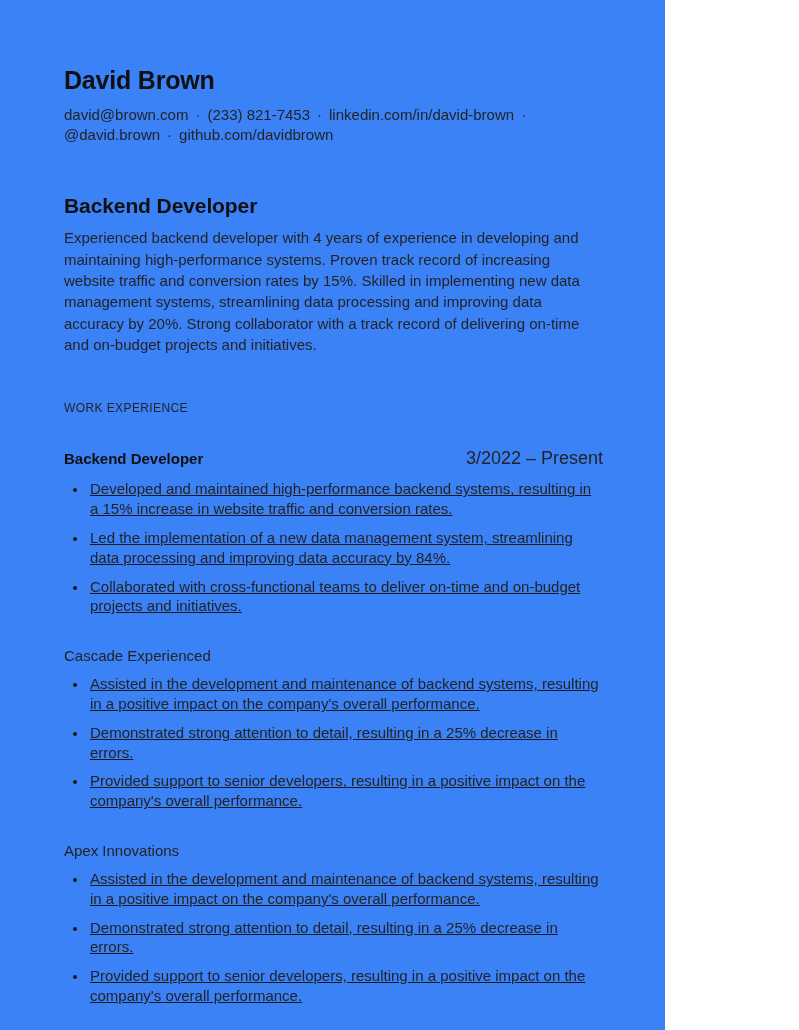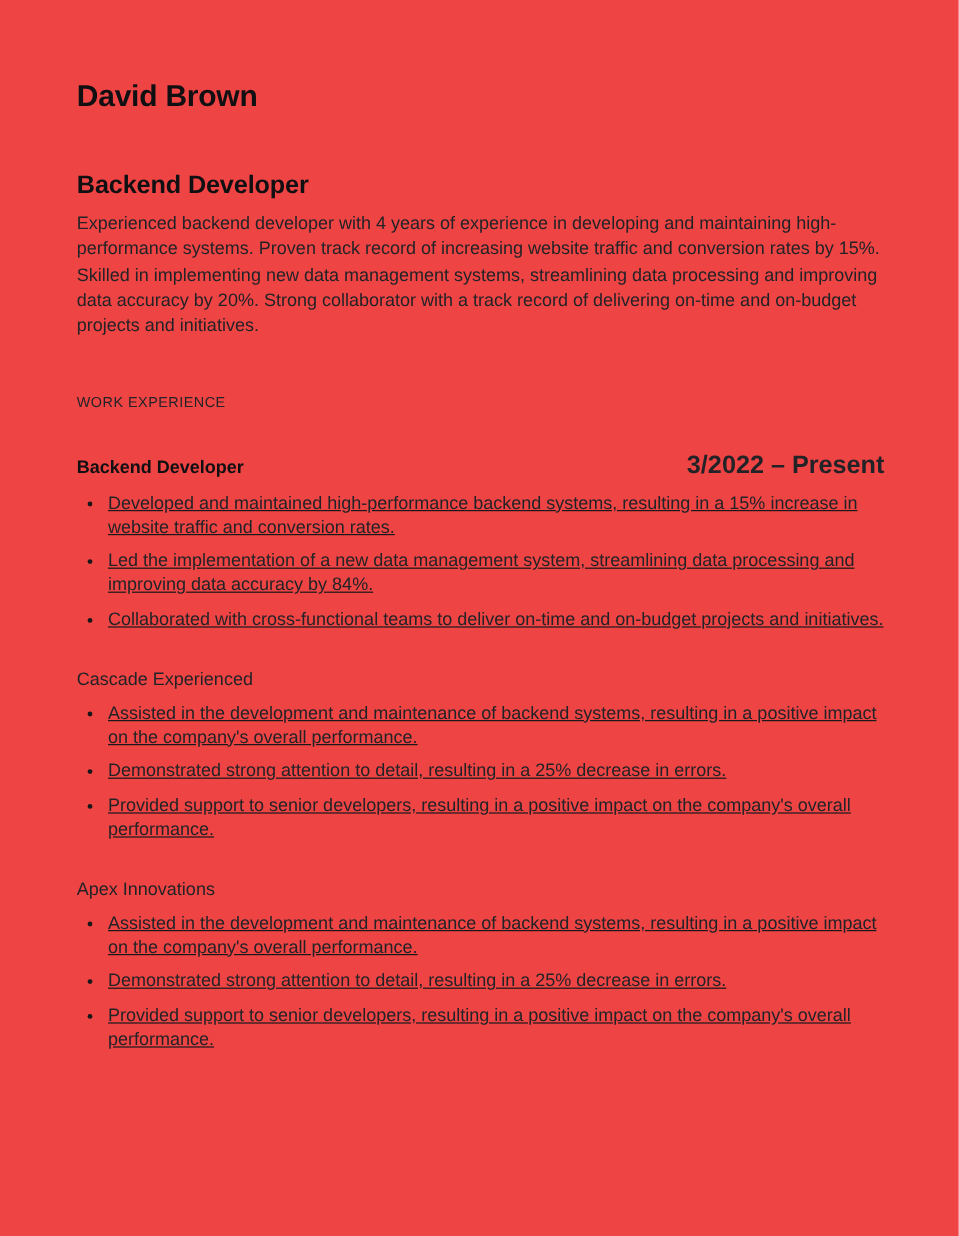--- a/index.html
+++ b/index.html
@@ -9,24 +9,24 @@
   }
   body {
     width: 799px;
     height: 1030px;
     font-family: "Liberation Sans", "DejaVu Sans", sans-serif;
     color: #18181b;
     -webkit-font-smoothing: antialiased;
   }
   .page {
     box-sizing: border-box;
-    width: 799px;
+    width: 665px;
     height: 1030px;
     padding: 66px 62px 30px 64px;
-    background: #ef4444;
+    background: #3b82f6;
     overflow: hidden;
   }
 
   
   .person-name {
     margin: 0 0 10px 0;
     font-size: 25px;
     line-height: 1.15;
     font-weight: 700;
     letter-spacing: -0.2px;
@@ -82,22 +82,22 @@
     display: flex;
     justify-content: space-between;
     align-items: baseline;
   }
   .job-title {
     font-size: 15px;
     font-weight: 700;
     color: #101012;
   }
   .job-dates {
-    font-size: 21px;
-    font-weight: 700;
+    font-size: 18px;
+    font-weight: 400;
     color: #232327;
     white-space: nowrap;
   }
   .job-company {
     margin-top: 7px;
     font-size: 15px;
     color: #232327;
   }
   .job-bullets {
     margin: 10px 0 0 0;
@@ -117,20 +117,23 @@
     color: #18181b;
   }
 </style>
 </head>
 <body>
 
 <div class="page">
 
   <header>
     <h1 class="person-name">David Brown</h1>
+    <div class="contact-line">
+      <span>david@brown.com</span><span class="contact-sep">·</span><span>(233) 821-7453</span><span class="contact-sep">·</span><span>linkedin.com/in/david-brown</span><span class="contact-sep">·</span><span>@david.brown</span><span class="contact-sep">·</span><span>github.com/davidbrown</span>
+    </div>
   </header>
 
   <section class="profile-section">
     <h2 class="profile-title">Backend Developer</h2>
     <p class="profile-summary">Experienced backend developer with 4 years of experience in developing and maintaining high-performance systems. Proven track record of increasing website traffic and conversion rates by 15%. Skilled in implementing new data management systems, streamlining data processing and improving data accuracy by 20%. Strong collaborator with a track record of delivering on-time and on-budget projects and initiatives.</p>
   </section>
 
   <section>
     <div class="section-label">WORK EXPERIENCE</div>
 

